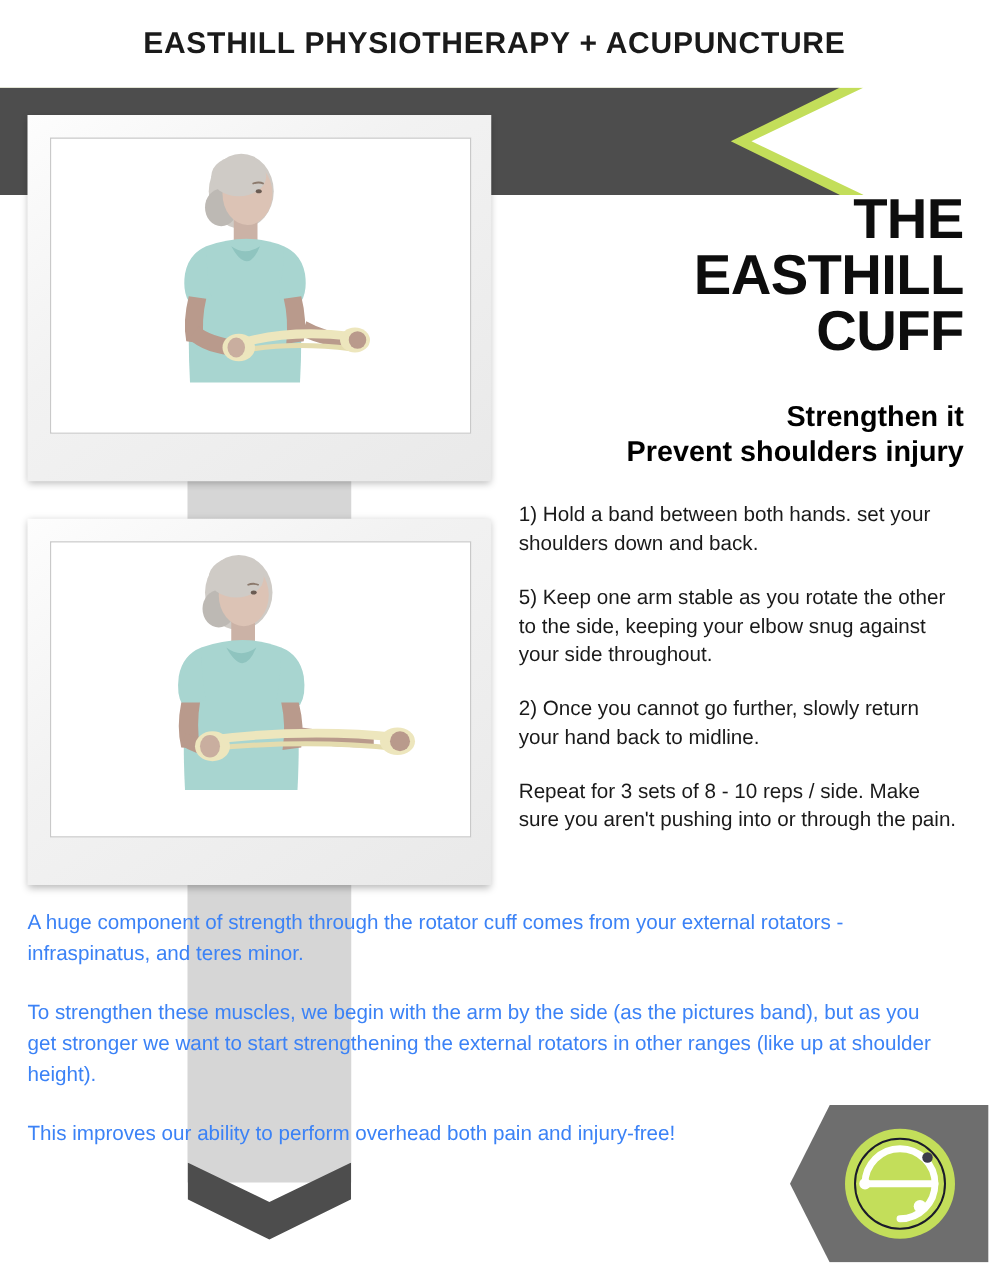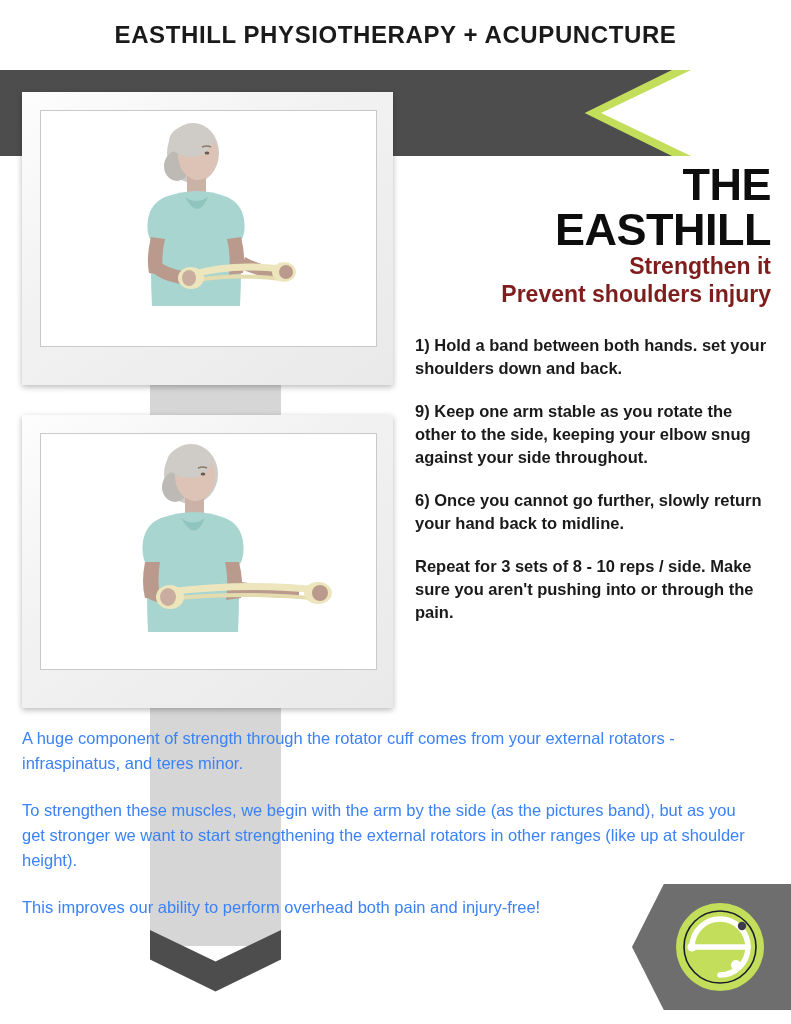--- a/index.html
+++ b/index.html
@@ -91,59 +91,58 @@
     position: relative;
     overflow: hidden;
   }
 
   
   .figure-svg { position: absolute; left: 0; top: 0; width: 100%; height: 100%; }
 
   
   .right-col {
     position: absolute;
-    left: 415px; top: 162px;
+    left: 415px; top: 152px;
     width: 356px;
   }
   .title-block {
     text-align: right;
     font-family: "Liberation Sans", sans-serif;
     font-weight: bold;
     color: #0d0d0d;
   }
   .title-line {
     display: block;
     font-size: 45px;
     line-height: 45px;
     letter-spacing: -0.5px;
   }
   .subtitle-block {
     text-align: right;
-    margin-top: 0;
+    margin-top: 32px;
     font-family: "Liberation Sans", sans-serif;
     font-weight: bold;
-    color: #7f1d1d;
+    color: #000000;
   }
   .subtitle-line {
     display: block;
     font-size: 23px;
     line-height: 28px;
   }
 
   .steps {
     margin-top: 26px;
     text-align: left;
   }
   .step-p {
     font-family: "Liberation Sans", sans-serif;
     font-size: 16.5px;
     line-height: 23px;
     color: #1a1a1a;
     margin: 0 0 20px 0;
-    font-weight: bold;
   }
 
   
   .body-copy {
     position: absolute;
     left: 22px; top: 726px;
     width: 730px;
   }
   .body-p {
     font-family: "Liberation Sans", sans-serif;
@@ -283,31 +282,32 @@
       </defs>
     </svg>
   </div>
 </div>
 
 <div class="right-col">
 
   <div class="title-block">
     <span class="title-line">THE</span>
     <span class="title-line">EASTHILL</span>
+    <span class="title-line">CUFF</span>
   </div>
 
   <div class="subtitle-block">
     <span class="subtitle-line">Strengthen it</span>
     <span class="subtitle-line">Prevent shoulders injury</span>
   </div>
 
   <div class="steps">
     <p class="step-p">1) Hold a band between both hands. set your shoulders down and back.</p>
-    <p class="step-p">9)  Keep one arm stable as you rotate the other to the side, keeping your elbow snug against your side throughout.</p>
-    <p class="step-p">6) Once you cannot go further, slowly return your hand back to midline.</p>
+    <p class="step-p">5)  Keep one arm stable as you rotate the other to the side, keeping your elbow snug against your side throughout.</p>
+    <p class="step-p">2) Once you cannot go further, slowly return your hand back to midline.</p>
     <p class="step-p">Repeat for 3 sets of 8 - 10 reps / side. Make sure you aren't pushing into or through the pain.</p>
   </div>
 
 </div>
 
 <div class="body-copy">
   <p class="body-p">A huge component of strength through the rotator cuff comes from your external rotators - infraspinatus, and teres minor.</p>
   <p class="body-p">To strengthen these muscles, we begin with the arm by the side (as the pictures band), but as you get stronger we want to start strengthening the external rotators in other ranges (like up at shoulder height).</p>
   <p class="body-p">This improves our ability to perform overhead both pain and injury-free!</p>
 </div>

